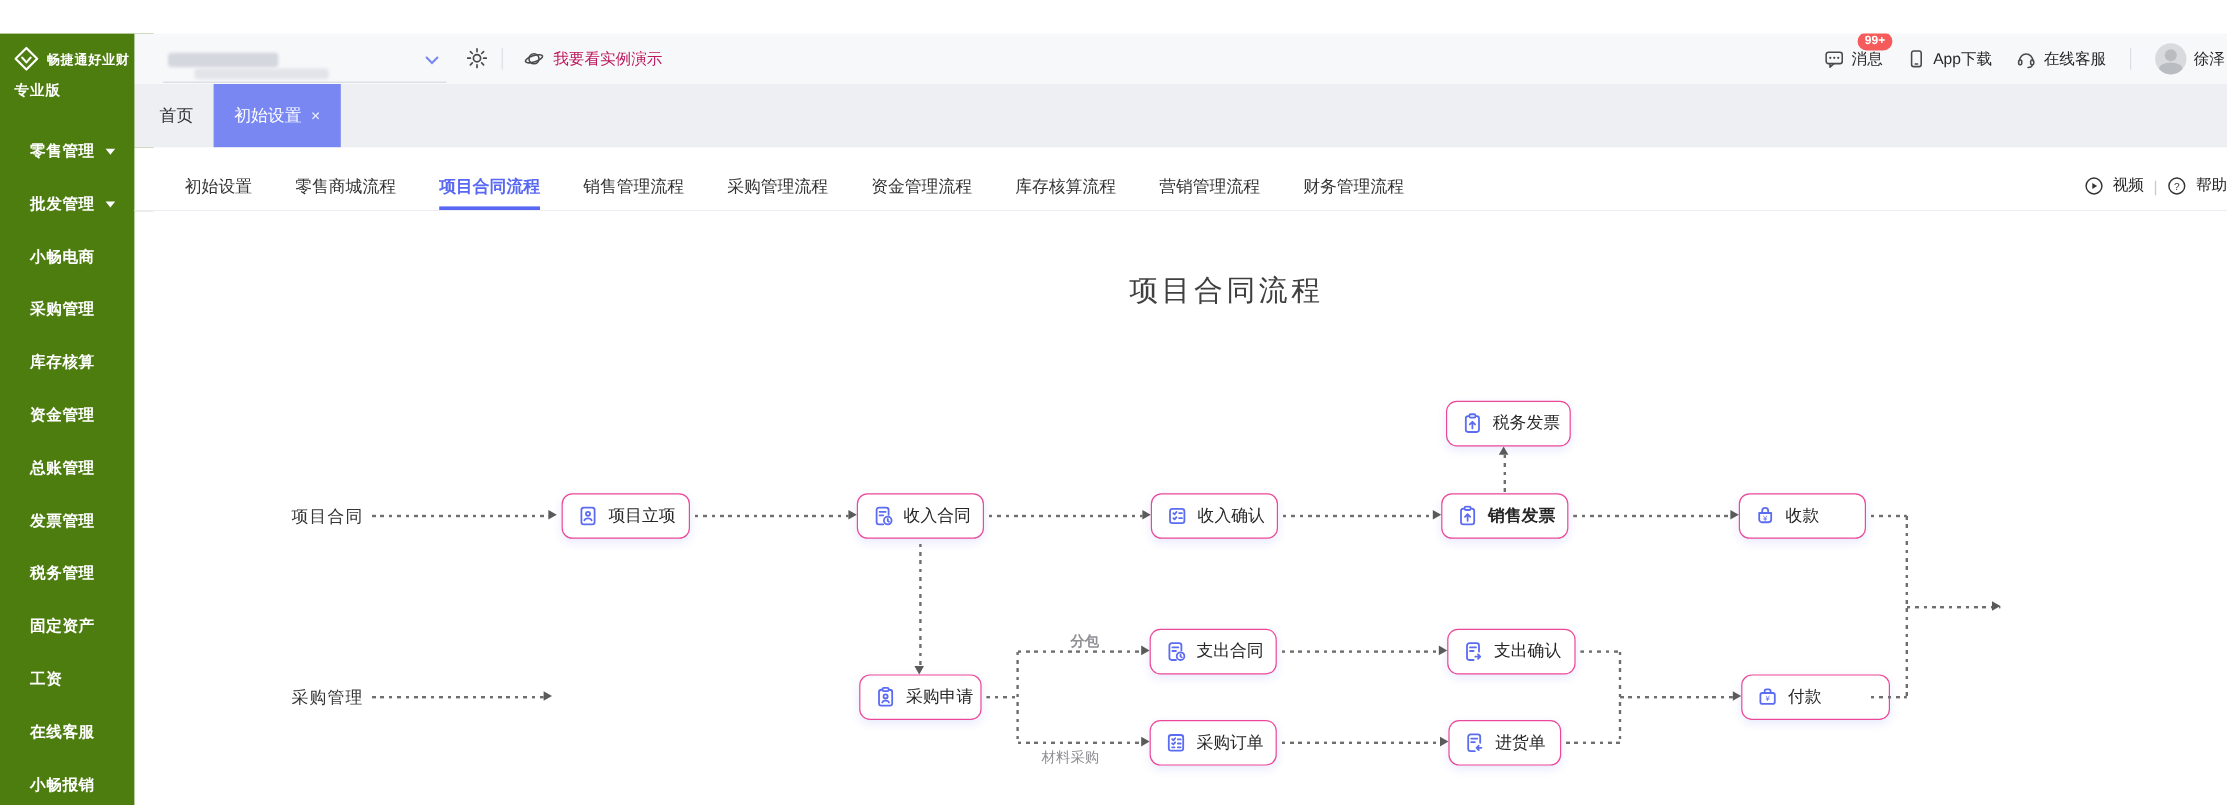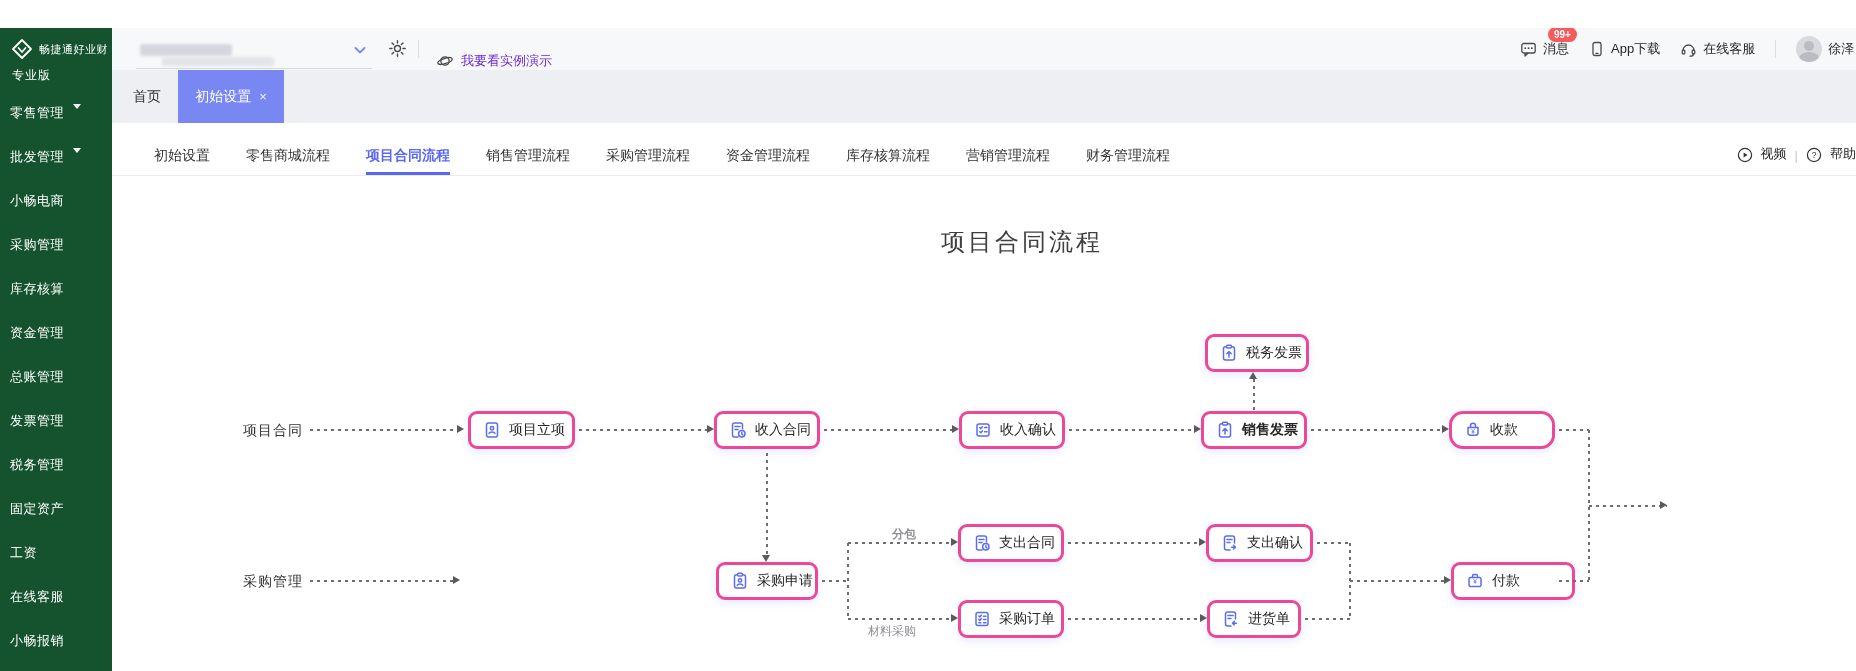--- a/index.html
+++ b/index.html
@@ -3,44 +3,44 @@
 <meta charset="utf-8">
 <style>
   html,body{margin:0;padding:0;}
   body{
     width:1856px;height:671px;position:relative;overflow:hidden;
     background:#fff;font-family:"Liberation Sans","DejaVu Sans",sans-serif;
     -webkit-font-smoothing:antialiased;
   }
   
   #topstrip{position:absolute;left:0;top:0;width:1856px;height:28px;background:#ffffff;}
-  #sidebar{position:absolute;left:0;top:28px;width:128px;height:643px;background:#14532d;color:#fff;overflow:hidden;}
+  #sidebar{position:absolute;left:0;top:28px;width:128px;height:643px;background:#4d7c0f;color:#fff;overflow:hidden;font-weight:bold;}
   #header{position:absolute;left:112px;top:28px;width:1744px;height:42px;background:#f7f8fa;overflow:hidden;}
   #tabstrip{position:absolute;left:112px;top:70px;width:1744px;height:53px;background:#edeff3;overflow:hidden;}
   #subnav{position:absolute;left:112px;top:123px;width:1744px;height:53px;background:#fff;border-bottom:1px solid #ececf2;overflow:hidden;box-sizing:border-box;}
   #content{position:absolute;left:112px;top:176px;width:1744px;height:495px;background:#fff;}
 
   
   .logo-row{display:flex;align-items:center;gap:5px;padding:9px 2px 0 10px;}
   .brand-name{font-size:11px;white-space:nowrap;letter-spacing:.5px;}
   .edition{font-size:12px;padding:6px 0 0 12px;letter-spacing:1px;}
   .menu{margin-top:20px;}
-  .menu-item{height:44px;display:flex;padding-left:10px;font-size:13px;letter-spacing:.5px;cursor:pointer;}
+  .menu-item{height:44px;display:flex;align-items:center;padding-left:25px;font-size:13px;letter-spacing:.5px;cursor:pointer;}
   .caret{margin-left:9px;width:0;height:0;border-left:4.5px solid transparent;border-right:4.5px solid transparent;border-top:5px solid #fff;}
   .side-scroll{position:absolute;right:1px;bottom:8px;width:4px;height:110px;border-radius:2px;background:#3b4a7e;}
 
   
   .selector{position:absolute;left:24px;top:4px;width:236px;height:36px;border-bottom:1px solid #d7d9de;}
   .blob1{position:absolute;left:4px;top:12px;width:92px;height:12px;background:#d4d7dd;border-radius:3px;filter:blur(1.5px);}
   .blob2{position:absolute;left:26px;top:25px;width:112px;height:9px;background:#e2e4e9;border-radius:3px;filter:blur(1.5px);}
   .sel-chevron{position:absolute;right:4px;top:10px;}
   .gear{position:absolute;left:276px;top:11px;cursor:pointer;}
   .hdiv{width:1px;height:18px;background:#dcdee3;}
   .hdiv-abs{position:absolute;left:306px;top:12px;}
-  .demo{position:absolute;left:324px;top:0;height:42px;display:flex;gap:7px;align-items:flex-end;font-size:13px;color:#6d28d9;cursor:pointer;}
+  .demo{position:absolute;left:324px;top:0;height:42px;display:flex;gap:7px;align-items:center;font-size:13px;color:#be185d;cursor:pointer;}
   .right-cluster{position:absolute;left:1408px;top:0;height:42px;display:flex;align-items:center;gap:20px;white-space:nowrap;}
   .hitem{display:flex;align-items:center;gap:6px;font-size:13px;color:#262626;cursor:pointer;position:relative;}
   .badge{position:absolute;left:28px;top:-13px;background:#f65b5b;color:#fff;font-size:10px;line-height:13px;padding:1px 6px;border-radius:9px;font-weight:bold;}
   .avatar{width:26px;height:26px;border-radius:50%;background:#d9dadd;position:relative;overflow:hidden;}
   .avatar .av-head{position:absolute;left:8px;top:5px;width:10px;height:10px;border-radius:50%;background:#b9bcc1;}
   .avatar .av-body{position:absolute;left:3px;top:16px;width:20px;height:12px;border-radius:50%;background:#b9bcc1;}
   .username{font-size:13px;color:#262626;}
 
   
   .tab-home{position:absolute;left:6px;top:0;width:58px;height:53px;display:flex;align-items:center;justify-content:center;font-size:14px;color:#333;cursor:pointer;}
@@ -50,21 +50,21 @@
   
   .subtabs{position:absolute;left:42px;bottom:0;display:flex;gap:36px;}
   .subtab{font-size:14px;color:#333;line-height:19px;padding-bottom:10px;cursor:pointer;white-space:nowrap;}
   .subtab.active{color:#5968f2;border-bottom:3px solid #5968f2;padding-bottom:7px;font-weight:bold;}
   .subnav-right{position:absolute;right:0;bottom:12px;display:flex;align-items:flex-end;gap:8px;font-size:13px;color:#262626;margin-top:28px;}
   .sn-sep{color:#c9c9d2;font-size:13px;}
 
   
   .flow-title{position:absolute;left:750px;top:50px;width:320px;text-align:center;font-size:24px;color:#3f3f3f;font-weight:500;letter-spacing:3px;}
   .row-label{position:absolute;font-size:14px;color:#333;letter-spacing:1px;}
-  .node{position:absolute;height:38px;border:3px solid #ec4899;border-radius:9px;box-shadow:0 3px 8px rgba(92,103,240,.14);background:#fff;display:flex;align-items:center;padding:0 12px;gap:8px;font-size:14px;color:#262626;box-sizing:border-box;white-space:nowrap;cursor:pointer;}
+  .node{position:absolute;height:38px;border:1px solid #ec4899;border-radius:9px;box-shadow:0 3px 8px rgba(92,103,240,.14);background:#fff;display:flex;align-items:center;padding:0 12px;gap:8px;font-size:14px;color:#262626;box-sizing:border-box;white-space:nowrap;cursor:pointer;}
   .edge-label{position:absolute;font-size:12px;color:#8f8f94;}
   .hline{position:absolute;height:2px;background:repeating-linear-gradient(90deg,#6e6e6e 0 3px,transparent 3px 7px);}
   .vline{position:absolute;width:2px;background:repeating-linear-gradient(180deg,#6e6e6e 0 3px,transparent 3px 7px);}
   .arr-r{position:absolute;width:0;height:0;border-top:4px solid transparent;border-bottom:4px solid transparent;border-left:7px solid #5a5a5a;}
   .arr-u{position:absolute;width:0;height:0;border-left:4px solid transparent;border-right:4px solid transparent;border-bottom:7px solid #5a5a5a;}
   .arr-d{position:absolute;width:0;height:0;border-left:4px solid transparent;border-right:4px solid transparent;border-top:7px solid #5a5a5a;}
   svg{display:block;}
 </style>
 </head>
 <body>
@@ -285,21 +285,21 @@
   <div class="node" style="left:1093px;top:158px;width:104px;">
     <span>
         <svg width="18" height="18" viewBox="0 0 18 18" fill="none" stroke="#5b6cf0" stroke-width="1.5" stroke-linecap="round" stroke-linejoin="round">
           <rect x="3.5" y="2.8" width="11" height="13.2" rx="2"></rect>
           <rect x="6.5" y="1.2" width="5" height="2.8" rx="1" fill="#fff"></rect>
           <path d="M9 13V7.5M6.8 9.7L9 7.5l2.2 2.2"></path>
         </svg>
       </span>
     <span>税务发票</span>
   </div>
-  <div class="node" style="left:1337px;top:235px;width:106px;border-radius:14px;">
+  <div class="node" style="left:1337px;top:235px;width:106px;">
     <span>
         <svg width="18" height="18" viewBox="0 0 18 18" fill="none" stroke="#5b6cf0" stroke-width="1.5" stroke-linecap="round" stroke-linejoin="round">
           <path d="M4 6.5h10v5.5a2.2 2.2 0 0 1-2.2 2.2H6.2A2.2 2.2 0 0 1 4 12z"></path>
           <path d="M6.5 6.5v-1.7a2.5 2.5 0 0 1 5 0v1.7"></path>
           <text x="9" y="12.8" font-size="6.5" text-anchor="middle" fill="#5b6cf0" stroke="none">¥</text>
         </svg>
       </span>
     <span>收款</span>
   </div>
 

